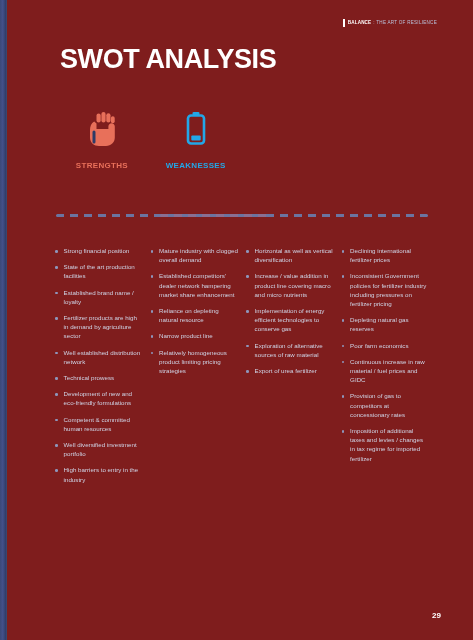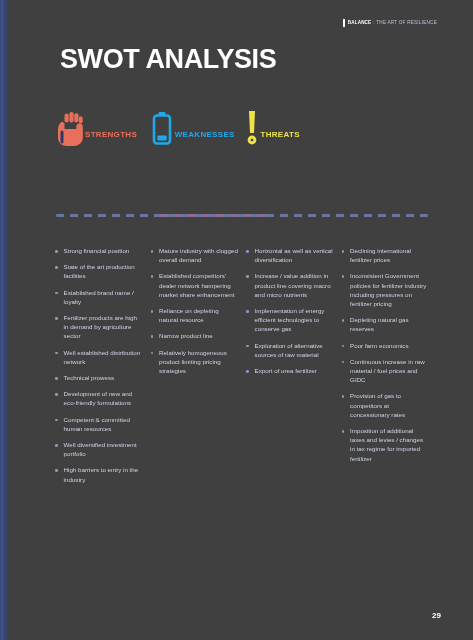--- a/index.html
+++ b/index.html
@@ -7,21 +7,21 @@
     padding: 0;
     background: #ffffff;
   }
   body {
     font-family: "Liberation Sans", sans-serif;
   }
   #slide {
     position: relative;
     width: 473px;
     height: 640px;
-    background: #404040;
+    background: #7f1d1d;
     overflow: hidden;
   }
   
   #page-edge {
     position: absolute;
     left: 0; top: 0;
     width: 6px; height: 100%;
     background: linear-gradient(to right, #3b4878 0%, #43508a 45%, #2e3a66 100%);
   }
   #page-edge-line {
@@ -76,21 +76,21 @@
   #icon-row {
     position: absolute;
     left: 55px;
     top: 108px;
     width: 375px;
     display: flex;
   }
   .icon-cell {
     width: 25%;
     display: flex;
-    flex-direction: row;
+    flex-direction: column;
     align-items: center;
   }
   .icon-glyph {
     height: 42px;
     display: flex;
     align-items: center;
     justify-content: center;
   }
   .icon-label {
     margin-top: 11px;
@@ -213,30 +213,20 @@
             <rect x="5" y="5.5" width="16" height="28" rx="3"></rect>
           </g>
           <rect x="9.5" y="2" width="7" height="3.2" rx="1.3" fill="#22a7e8"></rect>
           <rect x="8.3" y="25.5" width="9.4" height="5" rx="1" fill="#22a7e8"></rect>
         </svg>
       </div>
       <div class="icon-label" style="color:#22a7e8;">WEAKNESSES</div>
     </div>
 
 
-    <div class="icon-cell">
-      <div class="icon-glyph">
-        <svg width="18" height="40" viewBox="0 0 18 40">
-          <path fill="#ede24a" d="M6 2 L12 2 L11 24 L7 24 Z"></path>
-          <circle cx="9" cy="31" r="4.4" fill="#ede24a"></circle>
-          <circle cx="9" cy="31" r="1.3" fill="#2e3a66"></circle>
-        </svg>
-      </div>
-      <div class="icon-label" style="color:#ede24a;">THREATS</div>
-    </div>
 
   </div>
 
   <div id="divider"></div>
   <div id="divider-warm"></div>
 
   <div id="columns">
 
     <div class="column" id="col-0">
         <div class="bullet-item">

